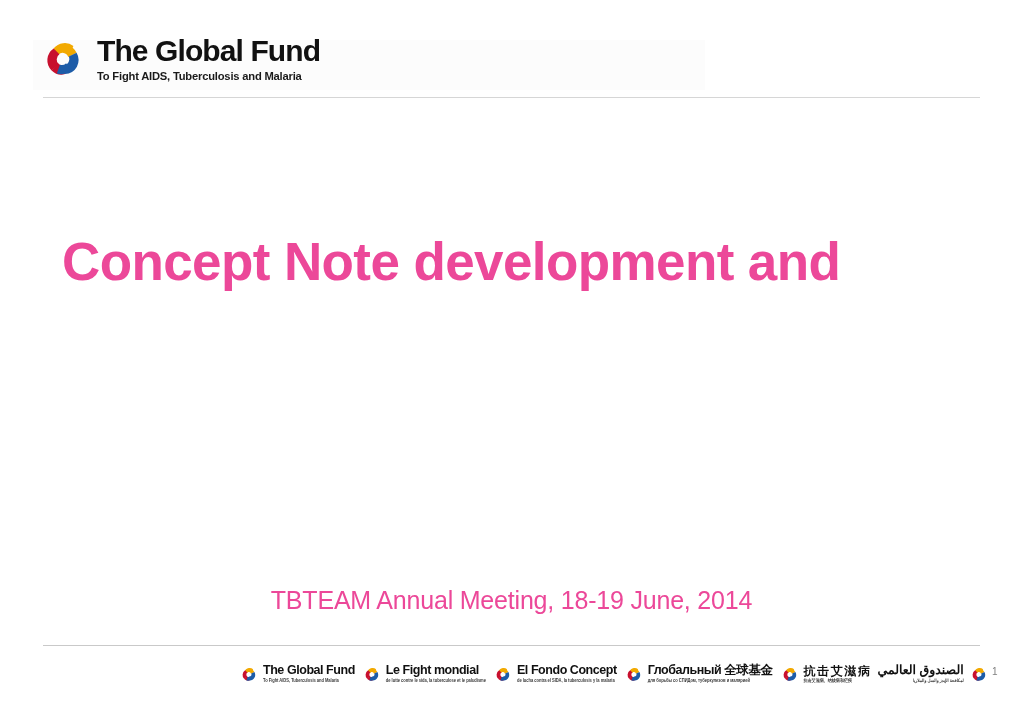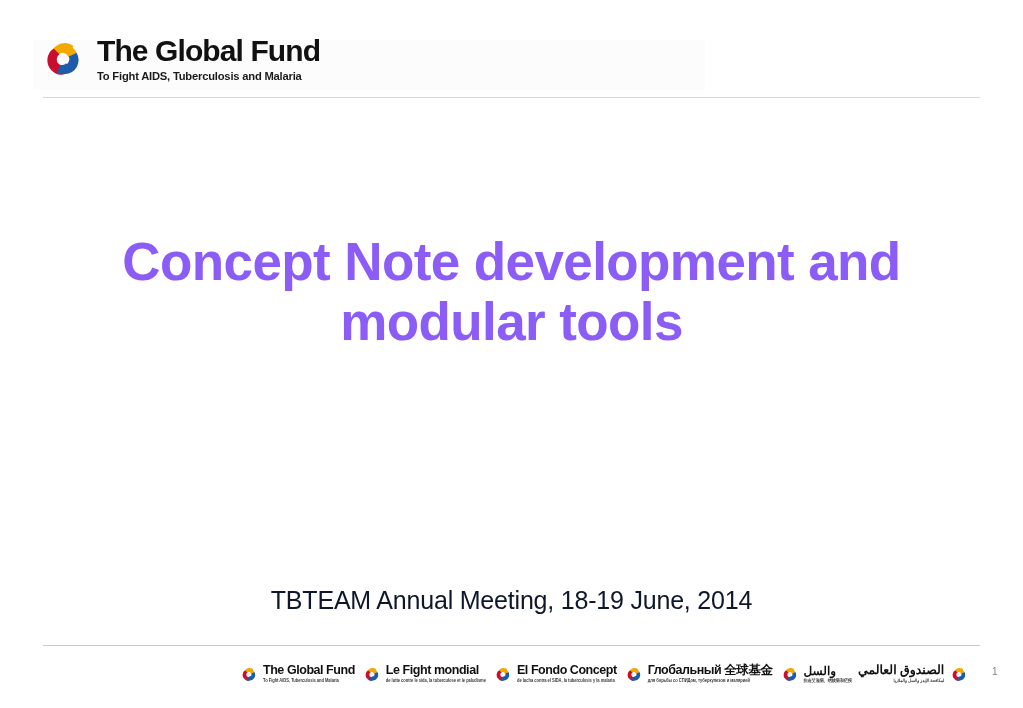--- a/index.html
+++ b/index.html
@@ -63,37 +63,37 @@
     left: 43px; top: 97px;
     width: 937px; height: 1px;
     background: #d6d6d6;
   }
 
   
   #slide-title {
     position: absolute;
     left: 62px; top: 232px;
     width: 899px;
-    text-align: center;
+    text-align: left;
     font-size: 53px;
     font-weight: bold;
     line-height: 60px;
     letter-spacing: -0.6px;
-    color: #8b5cf6;
+    color: #ec4899;
   }
   #slide-subtitle {
     position: absolute;
     left: 62px; top: 585px;
     width: 899px;
     text-align: center;
     font-size: 25px;
     font-weight: normal;
     line-height: 30px;
     letter-spacing: -0.2px;
-    color: #0f172a;
+    color: #ec4899;
   }
 
   
   #footer-rule {
     position: absolute;
     left: 43px; top: 645px;
     width: 937px; height: 1px;
     background: #c9c9c9;
   }
   #footer-logos {
@@ -171,21 +171,20 @@
     </span>
 
   </div>
 </div>
 
 <div id="header-rule"></div>
 
 <div id="slide-title">
   <span>Concept Note development and</span>
   <br>
-  <span>modular tools</span>
 </div>
 
 <div id="slide-subtitle">TBTEAM Annual Meeting, 18-19 June, 2014</div>
 
 <div id="footer-rule"></div>
 
 <div id="footer-logos">
     <div class="footer-lockup">
       <span>
         <svg class="swirl" width="21" height="21" viewBox="0 0 100 100" aria-hidden="true">
@@ -255,21 +254,21 @@
         <svg class="swirl" width="21" height="21" viewBox="0 0 100 100" aria-hidden="true">
           <path d="M34 30 A27 27 0 0 1 78 38 L62 46 A12 12 0 0 0 42 42 Z" fill="#F2A900"></path>
           <path d="M34 30 A27 27 0 0 1 72 25 L64 41 A12 12 0 0 0 43 43 Z" fill="#F2A900"></path>
           <path d="M34 30 A27 27 0 0 0 30 72 L44 60 A12 12 0 0 1 45 41 Z" fill="#C8102E"></path>
           <path d="M30 72 A27 27 0 0 0 56 79 L52 62 A12 12 0 0 1 42 58 Z" fill="#C8102E"></path>
           <path d="M78 38 A27 27 0 0 1 56 79 L52 62 A12 12 0 0 0 63 45 Z" fill="#1D5CA8"></path>
           <path d="M66 72 A27 27 0 0 1 40 78 L46 61 A12 12 0 0 0 58 58 Z" fill="#1D5CA8"></path>
         </svg>
       </span>
       <span class="footer-text">
-        <span class="footer-name cjk">والسل</span>
+        <span class="footer-name cjk">抗击艾滋病</span>
         <span class="footer-tagline">抗击艾滋病、结核病和疟疾</span>
       </span>
     </div>
     <div class="footer-lockup">
       <span class="footer-text">
         <span class="footer-name rtl">الصندوق العالمي</span>
         <span class="footer-tagline rtl">لمكافحة الإيدز والسل والملاريا</span>
       </span>
       <span>
         <svg class="swirl" width="21" height="21" viewBox="0 0 100 100" aria-hidden="true">

